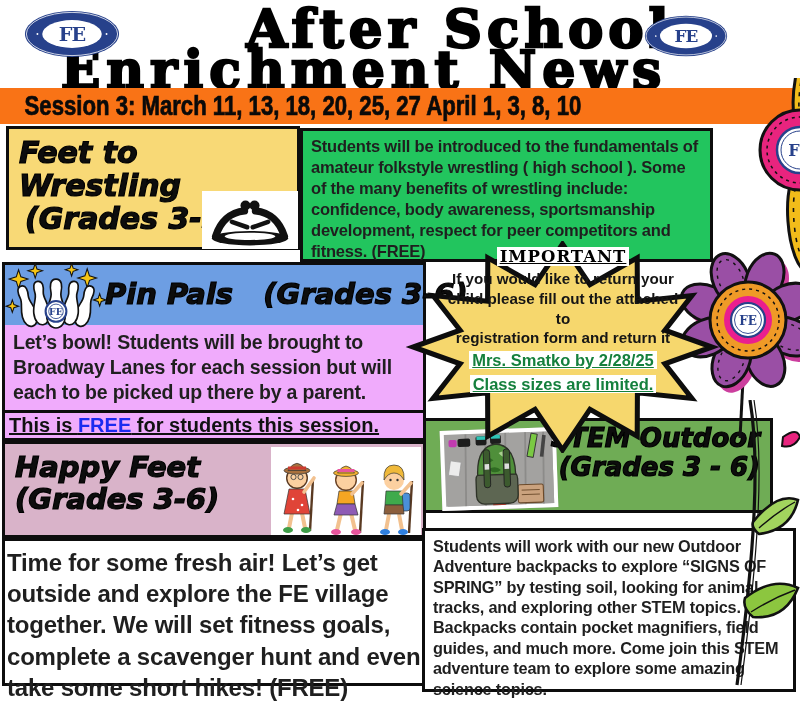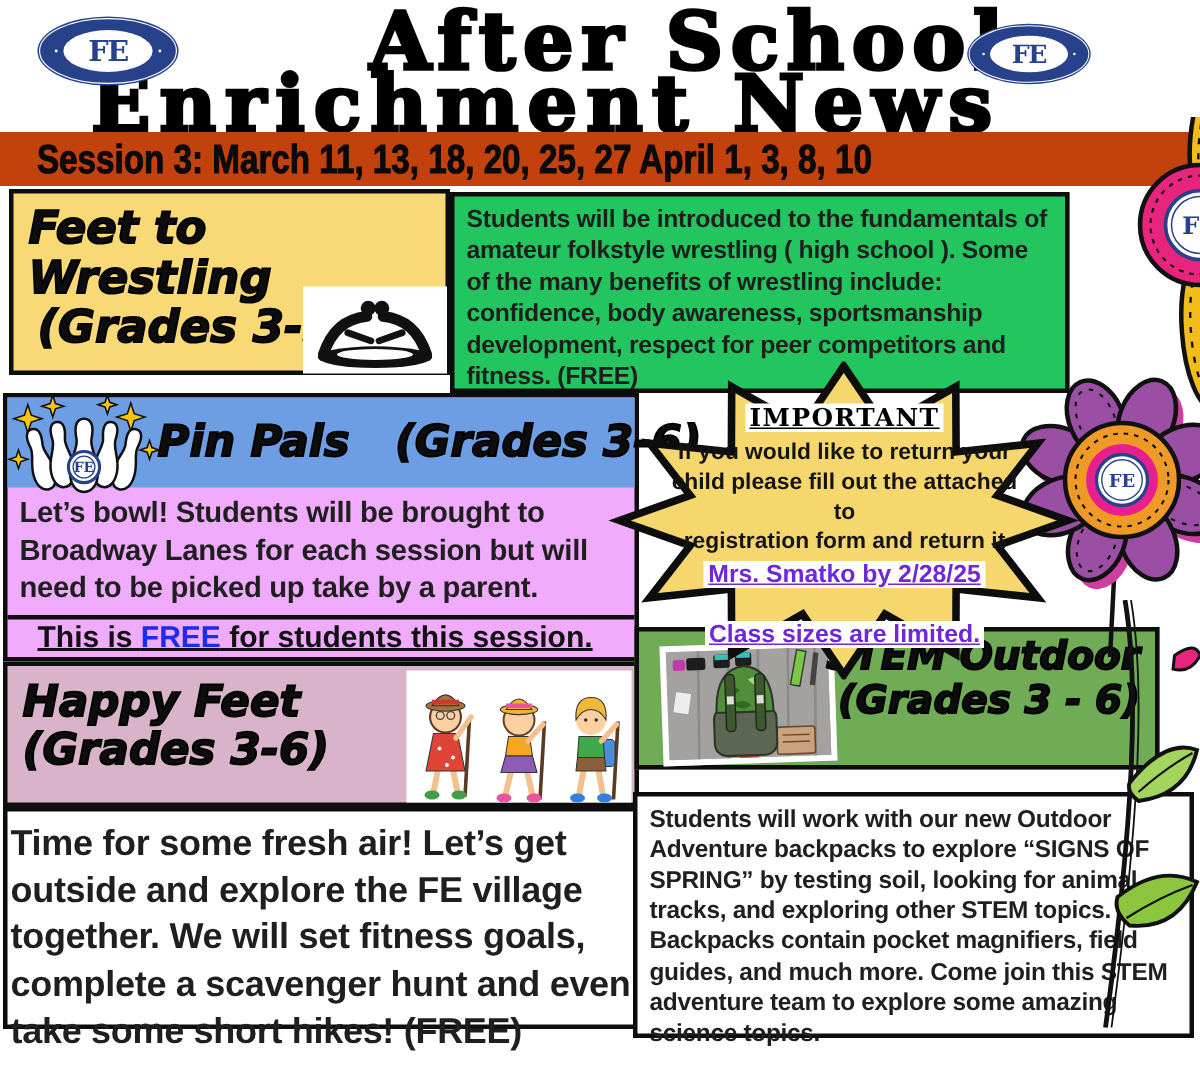--- a/index.html
+++ b/index.html
@@ -2,36 +2,36 @@
 <html><head>
 <meta charset="utf-8">
 <style>
   html,body{margin:0;padding:0;background:#fff;}
   #canvas{position:relative;width:800px;height:716px;background:#fff;overflow:hidden;
           font-family:"Liberation Sans",sans-serif;}
   .abs{position:absolute;box-sizing:border-box;}
   .box{position:absolute;box-sizing:border-box;border:3px solid #0d0d0d;}
   .main-title{font-family:"DejaVu Serif",serif;font-weight:bold;color:#000;
               -webkit-text-stroke:2.3px #000;white-space:nowrap;text-align:center;}
-  .session-bar{background:#c2410c;}
+  .session-bar{background:#f97316;}
   .session-text{font-family:"Liberation Sans",sans-serif;font-weight:bold;font-size:27px;
                 color:#0a0a0a;-webkit-text-stroke:0.7px #0a0a0a;white-space:nowrap;
                 transform:scaleX(0.82);transform-origin:left center;}
   .chunky{font-family:"DejaVu Sans",sans-serif;font-style:italic;font-weight:bold;
           color:#0d0d0d;-webkit-text-stroke:1.2px #000;line-height:1.1;}
   .body-txt{font-family:"Liberation Sans",sans-serif;font-weight:bold;color:#1f1f1f;
             letter-spacing:-0.2px;}
   .hl{background:#fff;padding:0 3px;text-decoration:underline;}
   .star-text{text-align:center;z-index:31;}
   .star-heading{font-family:"DejaVu Serif",serif;font-weight:bold;font-size:16.5px;
                 letter-spacing:1px;}
   .star-line{font-size:15.2px;line-height:1.3;font-weight:bold;color:#151515;}
-  .star-strong{font-size:16.5px;font-weight:bold;color:#6d28d9;line-height:1.35;}
+  .star-strong{font-size:16.5px;font-weight:bold;color:#15803d;line-height:1.35;}
   .free-line{font-size:20px;font-weight:bold;text-decoration:underline;color:#111;
-             padding:1px 20px;white-space:nowrap;}
+             padding:1px 4px;white-space:nowrap;}
   .free-word{color:#1b2bf0;}
   svg{display:block;}
 </style>
 </head>
 <body>
 
 <div id="canvas">
 
   <div class="abs main-title" style="left:120px;top:2px;width:680px;font-size:53px;letter-spacing:5px;line-height:1;">After School</div>
   <div class="abs main-title" style="left:0px;top:44px;width:728px;font-size:52px;letter-spacing:6px;line-height:1;">Enrichment News</div>
@@ -102,21 +102,21 @@
   </div>
 
   <div class="box" style="left:2px;top:262px;width:424px;height:179px;background:#f0abfc;display:flex;flex-direction:column;">
     <div style="height:68px;background:#6d9ee3;display:flex;align-items:center;">
       <div class="chunky" style="padding-left:100px;font-size:29px;white-space:nowrap;">
         <span>Pin Pals</span>
         <span style="display:inline-block;width:10px;"></span>
         <span>(Grades 3-6)</span>
       </div>
     </div>
-    <div class="body-txt" style="flex:1;padding:5px 8px;font-size:19.5px;line-height:1.28;">Let’s bowl! Students will be brought to Broadway Lanes for each session but will need to be picked up take by a parent.</div>
+    <div class="body-txt" style="flex:1;padding:5px 8px;font-size:19.5px;line-height:1.28;">Let’s bowl! Students will be brought to Broadway Lanes for each session but will each to be picked up there by a parent.</div>
     <div class="free-line" style="border-top:3px solid #0d0d0d;">
       <span>This is </span><span class="free-word">FREE</span><span> for students this session.</span>
     </div>
   </div>
 
   <div class="abs" style="left:4px;top:260px;width:104px;height:84px;z-index:6;">
     <svg viewBox="0 0 100 80" width="104" height="84">
       <g fill="#f6c514" stroke="#111" stroke-width="1">
         <polygon points="14,9 16.2,15.8 23,18 16.2,20.2 14,27 11.8,20.2 5,18 11.8,15.8"></polygon>
         <polygon points="30,3 31.7,8.3 37,10 31.7,11.7 30,17 28.3,11.7 23,10 28.3,8.3"></polygon>
@@ -402,23 +402,23 @@
       <path d="M40,198 Q68,176 93,188 Q80,220 48,217 Q37,208 40,198 Z" fill="#8cc63f" stroke="#111" stroke-width="2.6"></path>
       <path d="M46,212 Q68,198 90,190" stroke="#111" stroke-width="1.4" fill="none"></path>
     </svg>
   </div>
 
   <div class="abs" style="left:405px;top:241px;width:315px;height:212px;z-index:30;">
     <svg viewBox="0 0 300 210" width="315" height="212">
       <polygon points="298,105 251.4,121.6 278.2,156 224.2,150.3 224,193.3 177.2,166.8 150,207 122.8,166.8 76,193.3 75.8,150.3 21.8,156 48.6,121.6 2,105 48.6,88.4 21.8,54 75.8,59.7 76,16.7 122.8,43.2 150,3 177.2,43.2 224,16.7 224.2,59.7 278.2,54 251.4,88.4" fill="#f6d76d" stroke="#0d0d0d" stroke-width="5" stroke-linejoin="miter"></polygon>
     </svg>
   </div>
-  <div class="abs star-text" style="left:438px;top:269px;width:250px;">
+  <div class="abs star-text" style="left:438px;top:247px;width:250px;">
     <div><span class="hl star-heading">IMPORTANT</span></div>
     <div class="star-line" style="margin-top:3px;">If you would like to return your</div>
     <div class="star-line">child please fill out the attached</div>
     <div class="star-line">to</div>
     <div class="star-line">registration form and return it</div>
     <div style="margin-top:1px;"><span class="hl star-strong">Mrs. Smatko by 2/28/25</span></div>
-    <div style="margin-top:18px;"><span class="hl star-strong">Class sizes are limited.</span></div>
+    <div style="margin-top:2px;"><span class="hl star-strong">Class sizes are limited.</span></div>
   </div>
 
 </div>
 
 </body></html>

